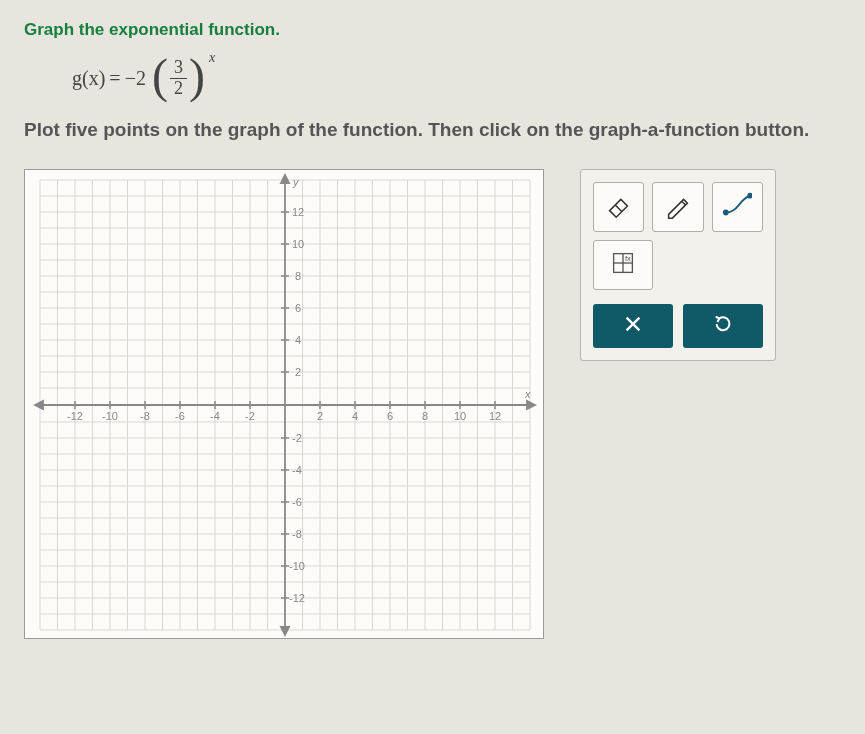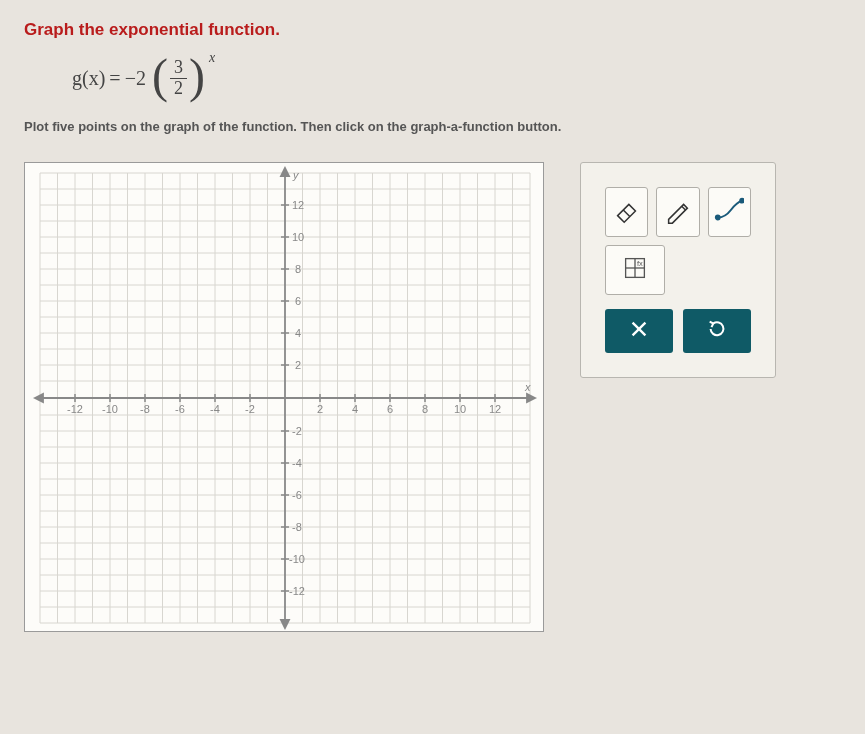--- a/index.html
+++ b/index.html
@@ -8,21 +8,21 @@
     padding: 20px 24px;
     font-family: Verdana, Geneva, sans-serif;
     background: #e8e4de;
     color: #4a4a4a;
     width: 865px;
     height: 734px;
   }
   .instruction {
     font-size: 17px;
     font-weight: 600;
-    color: #b91c1c;
+    color: #15803d;
     margin-bottom: 18px;
   }
   .equation {
     font-family: Georgia, 'Times New Roman', serif;
     font-size: 20px;
     color: #444;
     margin: 14px 0 20px 48px;
     display: flex;
     align-items: center;
     gap: 4px;
@@ -51,21 +51,21 @@
   .equation .fraction .num { border-bottom: 1.5px solid #444; padding: 0 4px; }
   .equation .fraction .den { padding: 0 4px; }
   .equation .exponent {
     font-size: 14px;
     font-style: italic;
     position: relative;
     top: -20px;
     left: -2px;
   }
   .subinstruction {
-    font-size: 13px;
+    font-size: 19px;
     font-weight: 600;
     color: #555;
     margin-bottom: 28px;
   }
   .work-area {
     display: flex;
     gap: 36px;
     align-items: flex-start;
   }
   .graph-panel {
@@ -74,21 +74,21 @@
     padding: 0;
     width: 520px;
     height: 470px;
     position: relative;
   }
   .graph-panel svg { display:block; }
   .tool-panel {
     border: 1.5px solid #b8b6b0;
     background: #f3f1eb;
     border-radius: 3px;
-    padding: 24px;
+    padding: 12px;
     width: 196px;
   }
   .tool-row {
     display: flex;
     gap: 8px;
     margin-bottom: 8px;
   }
   .tool-button {
     flex: 1;
     height: 50px;

